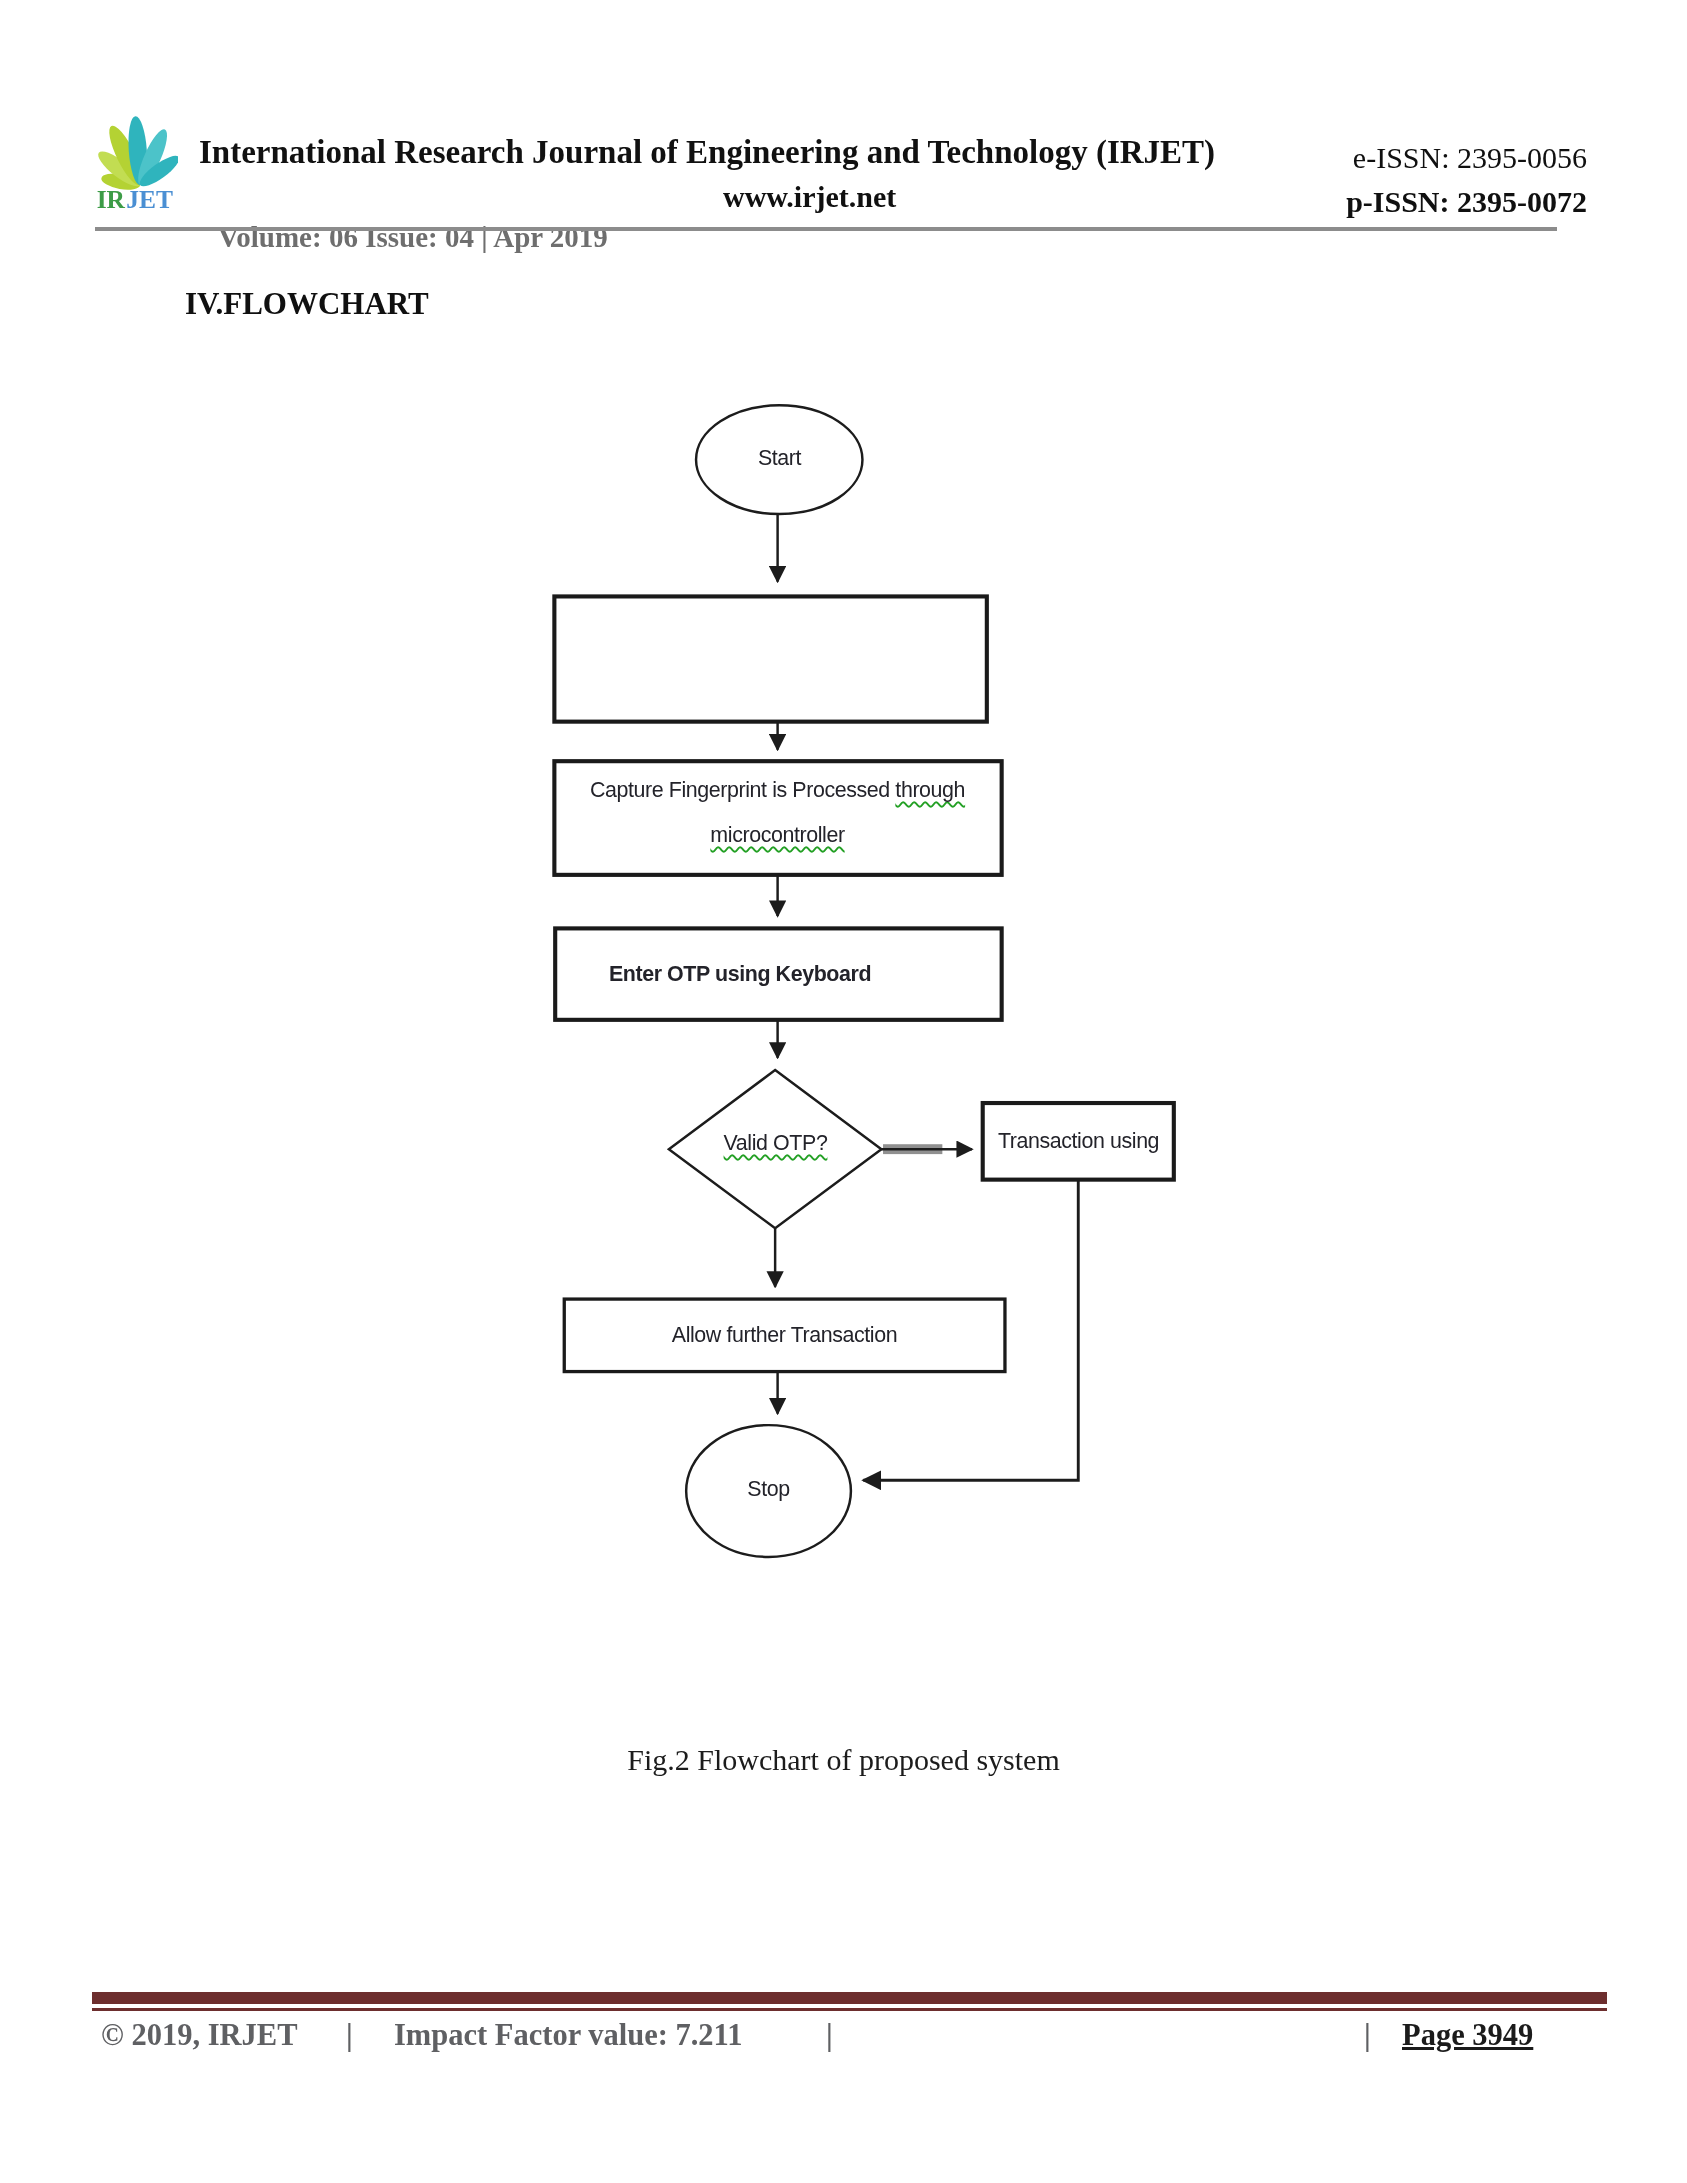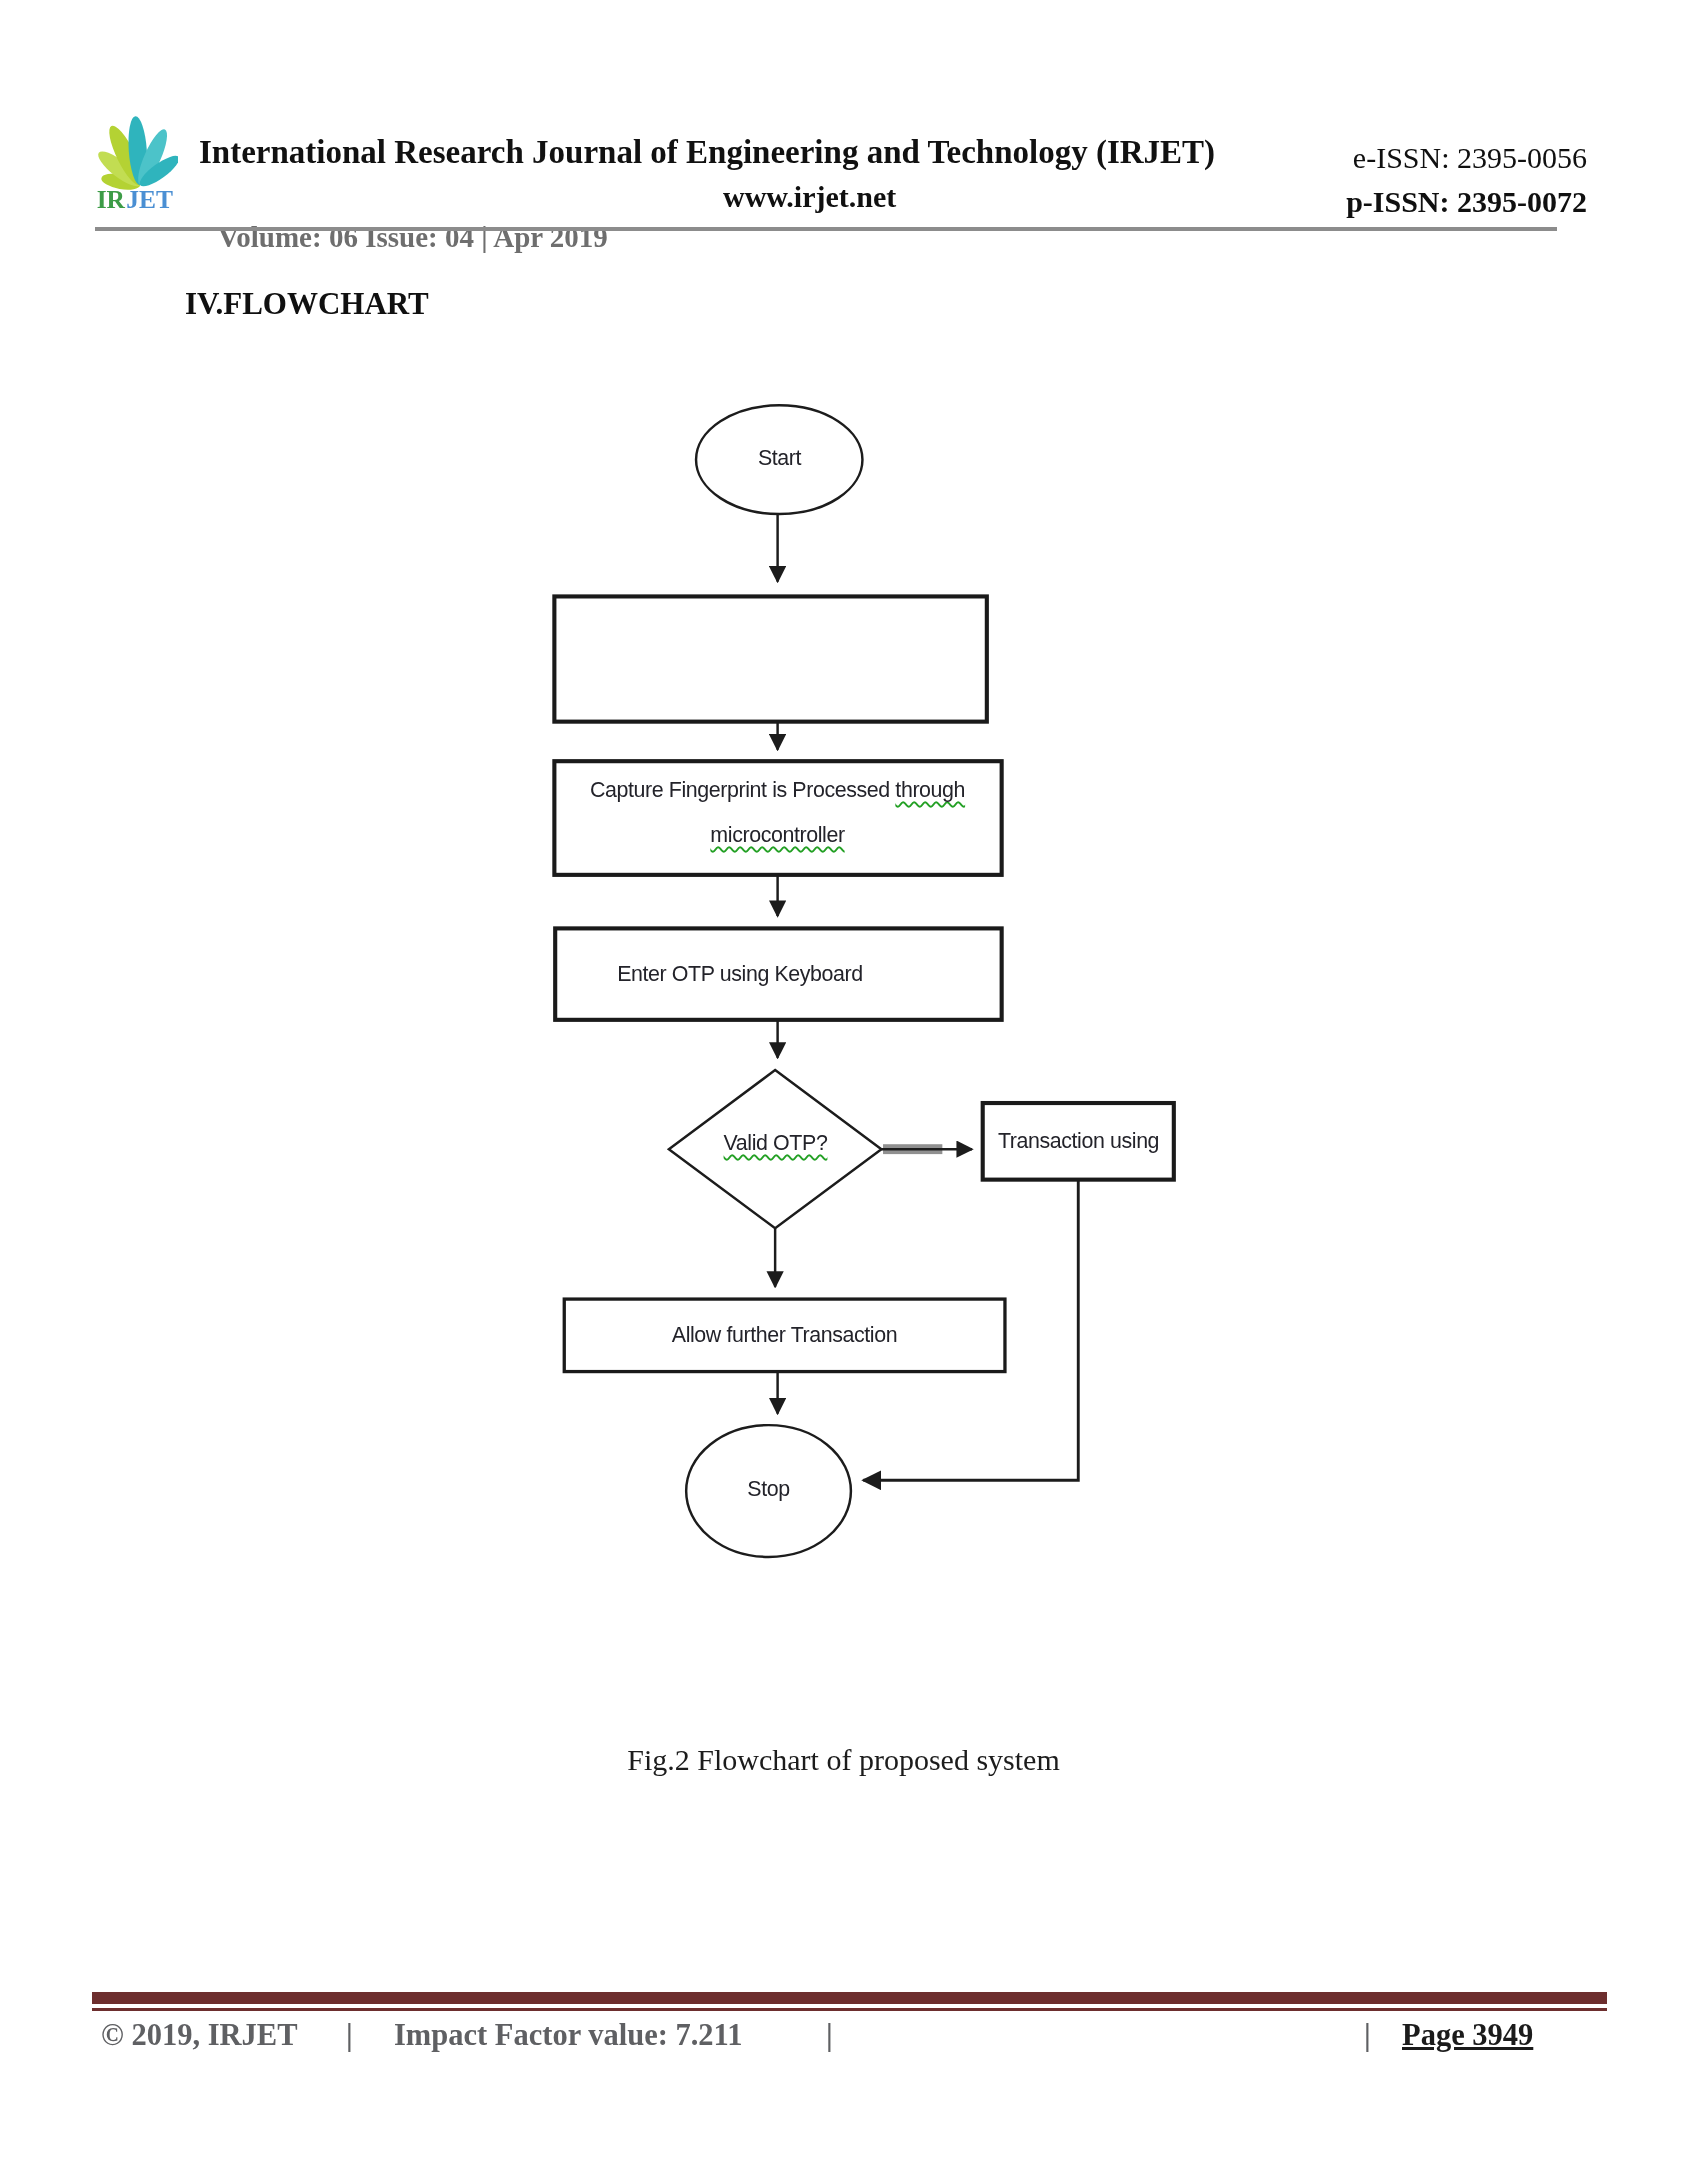--- a/index.html
+++ b/index.html
@@ -95,21 +95,21 @@
   </svg>
 
   <div class="lbl" style="left:697px;top:446px;width:165px;">Start</div>
 
 
   <div class="lbl two-line" style="left:554px;top:768px;width:447px;">
     <div><span>Capture Fingerprint is Processed </span><span class="wavy">through</span></div>
     <div><span class="wavy">microcontroller</span></div>
   </div>
 
-  <div class="lbl flex" style="left:555px;top:929px;width:447px;height:91px;padding-right:77px;">Enter OTP using Keyboard</div>
+  <div class="lbl flex" style="left:555px;top:929px;width:447px;height:91px;padding-right:77px;font-weight:bold;">Enter OTP using Keyboard</div>
 
   <div class="lbl" style="left:669px;top:1131px;width:213px;">
     <span class="wavy">Valid OTP?</span>
   </div>
 
   <div class="lbl flex" style="left:983px;top:1103px;width:191px;height:77px;">Transaction using</div>
 
   <div class="lbl flex" style="left:564px;top:1299px;width:441px;height:73px;">Allow further Transaction</div>
 
   <div class="lbl" style="left:686px;top:1477px;width:165px;">Stop</div>

